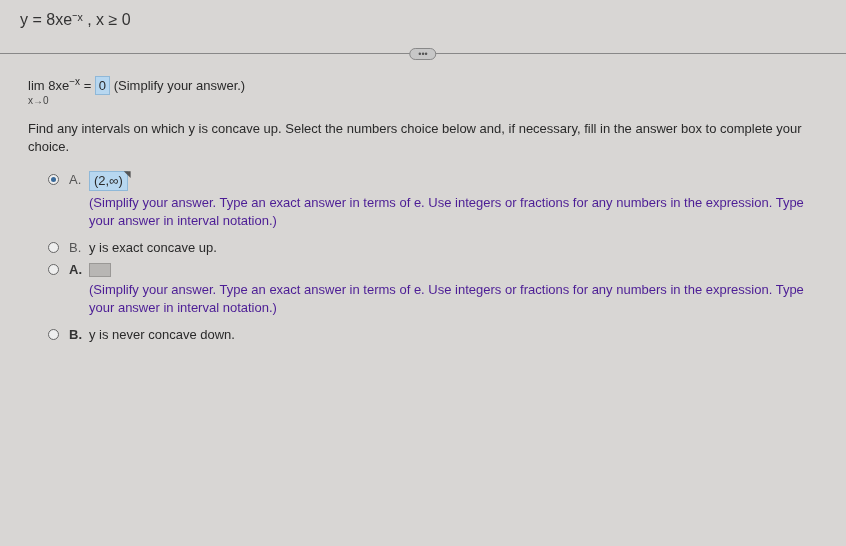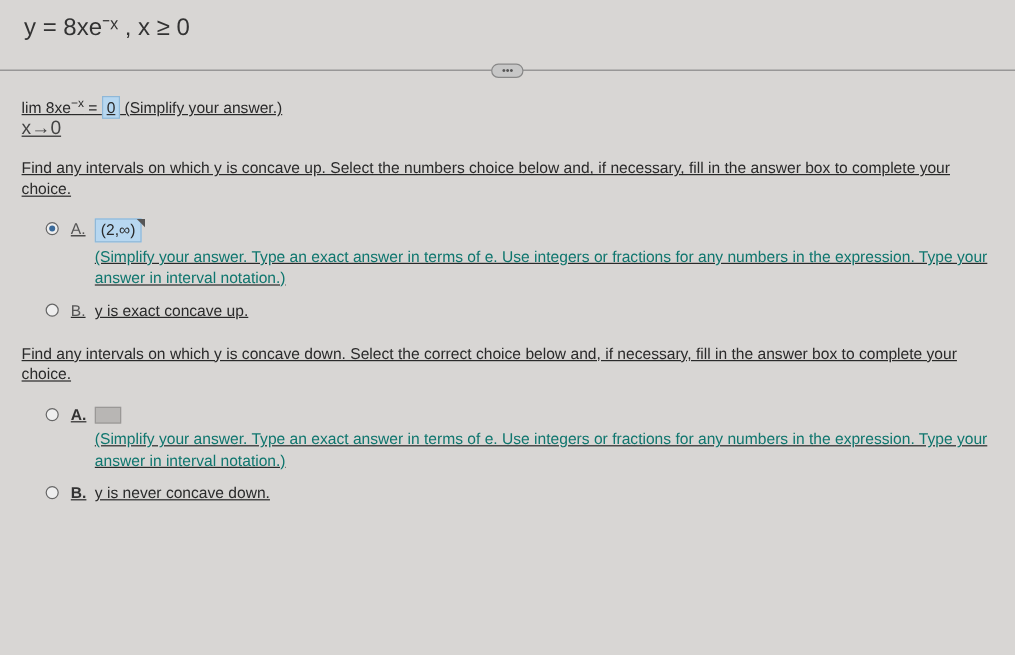--- a/index.html
+++ b/index.html
@@ -12,21 +12,21 @@
     font-family: Arial, Helvetica, sans-serif;
     font-size: 13px;
     color: #2a2a2a;
     position: relative;
     overflow: hidden;
   }
   .top-area {
     padding: 8px 20px 12px 20px;
   }
   .equation {
-    font-size: 20px;
+    font-size: 16px;
     color: #333;
   }
   .divider {
     position: relative;
     height: 10px;
     margin: 6px 0 18px 0;
   }
   .divider-line {
     border-top: 1px solid #888;
     position: absolute;
@@ -40,28 +40,27 @@
     transform: translateX(-50%);
     background: #c7c7c7;
     border: 1px solid #888;
     border-radius: 6px;
     font-size: 9px;
     padding: 0 8px;
     color: #555;
     line-height: 10px;
   }
   .content {
-    padding: 0 18px;
-    text-decoration: underline;
+    padding: 0 28px;
   }
   .limit-line {
     margin: 16px 0 4px 0;
   }
   .limit-sub {
-    font-size: 16px;
+    font-size: 10px;
     color: #444;
     margin-top: -2px;
     margin-bottom: 14px;
   }
   .answer-box {
     background: #b7d7f0;
     padding: 1px 3px;
     border: 1px solid #8fb8d8;
   }
   .prompt {
@@ -117,21 +116,21 @@
   }
   .input-empty {
     display: inline-block;
     width: 22px;
     height: 14px;
     background: #b8b6b4;
     border: 1px solid #9a9896;
     vertical-align: middle;
   }
   .hint {
-    color: #0f766e;
+    color: #4c1d95;
     margin-top: 3px;
   }
   .sup { font-size: 10px; vertical-align: super; }
   .bold-label { font-weight: bold; color: #333; }
 </style>
 </head>
 <body>
 
 <div class="top-area">
   <div class="equation">y = 8xe⁻ˣ , x ≥ 0</div>
@@ -162,21 +161,20 @@
       <div class="hint">(Simplify your answer. Type an exact answer in terms of e. Use integers or fractions for any numbers in the expression. Type your answer in interval notation.)</div>
     </div>
   </div>
 
   <div class="choice-row" style="margin-top:10px;">
     <div class="radio"></div>
     <div class="choice-label">B.</div>
     <div class="choice-body">y is exact concave up.</div>
   </div>
 
-  <div class="prompt" style="margin-top:18px;">Find any intervals on which y is concave down. Select the correct choice below and, if necessary, fill in the answer box to complete your choice.</div>
 
   <div class="choice-row">
     <div class="radio"></div>
     <div class="choice-label bold-label">A.</div>
     <div class="choice-body">
       <span class="input-empty"></span>
       <div class="hint">(Simplify your answer. Type an exact answer in terms of e. Use integers or fractions for any numbers in the expression. Type your answer in interval notation.)</div>
     </div>
   </div>
 

